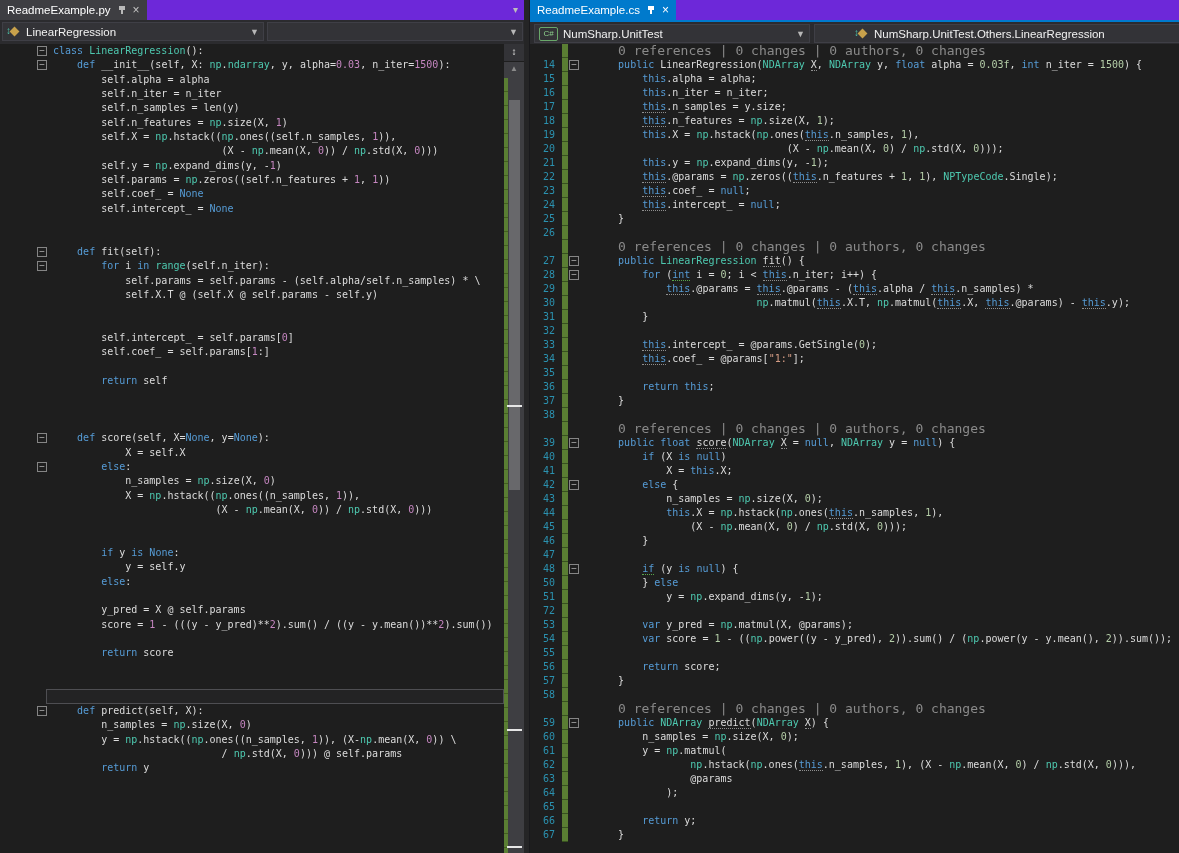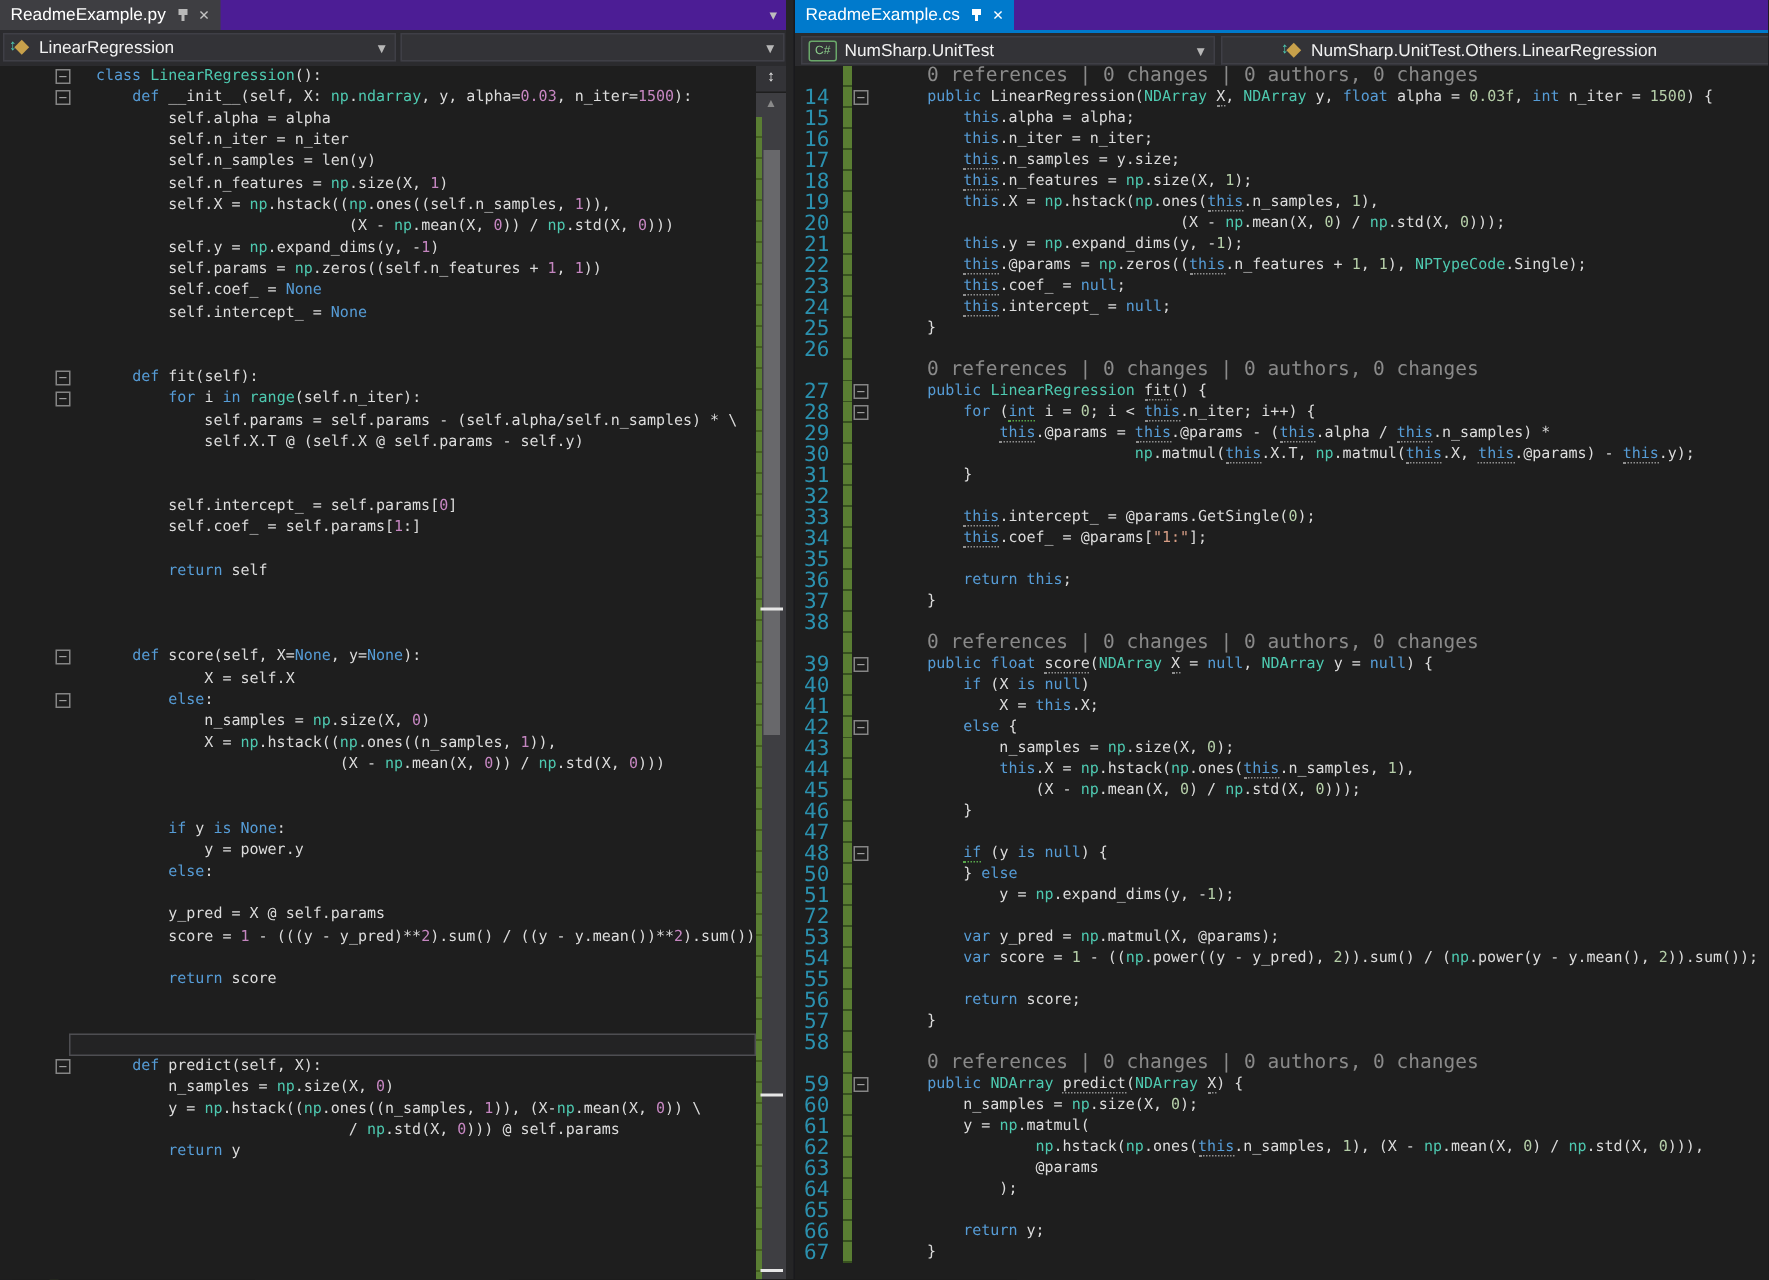--- a/index.html
+++ b/index.html
@@ -3,21 +3,21 @@
 <meta charset="utf-8">
 <style>
   html,body{margin:0;padding:0;background:#1e1e1e;}
   .app{position:relative;width:1179px;height:853px;background:#1e1e1e;overflow:hidden;
        font-family:"Liberation Sans",sans-serif;}
   .pane{position:absolute;top:0;height:853px;overflow:hidden;}
   .pane-left{left:0;width:530px;}
   .pane-right{left:530px;width:649px;}
 
   
-  .tabrow{position:absolute;left:0;top:0;right:0;height:20px;background:#4c1d95;text-align:center;}
+  .tabrow{position:absolute;left:0;top:0;right:0;height:20px;background:#6d28d9;text-align:center;}
   .tabrow.active-group{border-bottom:2px solid #007acc;}
   .tab{position:absolute;left:0;top:0;height:20px;display:flex;align-items:center;
        padding:0 7px;font-size:11.5px;color:#ffffff;cursor:default;}
   .tab-inactive{background:#3e3e42;}
   .tab-active{background:#007acc;}
   .tab .title{margin-right:7px;}
   .pin{display:inline-block;width:9px;height:10px;position:relative;margin-right:6px;}
   .pin::before{content:"";position:absolute;left:1px;top:1px;width:6px;height:4px;background:#b9b9b9;}
   .pin::after{content:"";position:absolute;left:3px;top:5px;width:2px;height:4px;background:#b9b9b9;}
   .tab-active .pin::before,.tab-active .pin::after{background:#ffffff;}
@@ -37,30 +37,30 @@
   .ic-csharp{display:inline-block;min-width:15px;height:12px;border:1px solid #6aa86a;border-radius:2px;
              color:#8ccf8c;font-size:8px;line-height:12px;text-align:center;margin-right:5px;padding:0 1px;}
 
   
   .codearea{position:absolute;left:0;top:44px;right:0;bottom:0;background:#1e1e1e;
             font-family:"DejaVu Sans Mono","Liberation Mono",monospace;font-size:10px;}
   .row{white-space:pre;height:14.35px;line-height:14.35px;position:relative;}
   .pane-right .row{height:14px;line-height:14px;}
   .pane-left .row{padding-left:36px;}
   .pane-right .row{padding-left:6px;}
-  .lnum{display:inline-block;width:26px;text-align:left;color:#2b91af;font-size:14px;
+  .lnum{display:inline-block;width:26px;text-align:center;color:#2b91af;font-size:10px;
         vertical-align:top;}
   .gbar{display:inline-block;width:6px;height:100%;vertical-align:top;
         background:repeating-linear-gradient(to bottom,#5a7e33 0 13px,#37511f 13px 14px);}
   .fold{display:inline-block;width:18px;vertical-align:top;position:relative;}
   .pane-left .fold{width:12px;}
   .foldbox{position:absolute;left:1px;top:2px;width:8px;height:8px;border:1px solid #858585;
            background:#1e1e1e;color:#cccccc;font-size:8px;line-height:7px;text-align:center;}
   .codetext{color:#dcdcdc;margin-left:8px;}
-  .pane-left .codetext{margin-left:16px;}
+  .pane-left .codetext{margin-left:5px;}
   .lens{color:#8a8a8a;font-size:13px;padding-left:24px;margin-left:8px;}
   .tk-k{color:#569cd6;}
   .tk-t{color:#4ec9b0;}
   .tk-d{color:#dcdcdc;}
   .tk-s{color:#d69d85;}
   .pane-left .tk-n{color:#c586c0;}
   .pane-right .tk-n{color:#b5cea8;}
   .tk-u{border-bottom:1px dotted #8f8f8f;}
   .tk-sq{border-bottom:1px dotted #57a64a;}
   .caret-row::before{content:"";position:absolute;left:46px;right:26px;top:0;bottom:0;
@@ -149,21 +149,21 @@
         <div class="row"><span class="fold"></span><span class="codetext"></span></div>
         <div class="row"><span class="fold"><span class="foldbox">–</span></span><span class="codetext"><span class="tk-d">    </span><span class="tk-k">def </span><span class="tk-d">score(self, X=</span><span class="tk-k">None</span><span class="tk-d">, y=</span><span class="tk-k">None</span><span class="tk-d">):</span></span></div>
         <div class="row"><span class="fold"></span><span class="codetext"><span class="tk-d">            X = self.X</span></span></div>
         <div class="row"><span class="fold"><span class="foldbox">–</span></span><span class="codetext"><span class="tk-d">        </span><span class="tk-k">else</span><span class="tk-d">:</span></span></div>
         <div class="row"><span class="fold"></span><span class="codetext"><span class="tk-d">            n_samples = </span><span class="tk-t">np</span><span class="tk-d">.size(X, </span><span class="tk-n">0</span><span class="tk-d">)</span></span></div>
         <div class="row"><span class="fold"></span><span class="codetext"><span class="tk-d">            X = </span><span class="tk-t">np</span><span class="tk-d">.hstack((</span><span class="tk-t">np</span><span class="tk-d">.ones((n_samples, </span><span class="tk-n">1</span><span class="tk-d">)),</span></span></div>
         <div class="row"><span class="fold"></span><span class="codetext"><span class="tk-d">                           (X - </span><span class="tk-t">np</span><span class="tk-d">.mean(X, </span><span class="tk-n">0</span><span class="tk-d">)) / </span><span class="tk-t">np</span><span class="tk-d">.std(X, </span><span class="tk-n">0</span><span class="tk-d">)))</span></span></div>
         <div class="row"><span class="fold"></span><span class="codetext"></span></div>
         <div class="row"><span class="fold"></span><span class="codetext"></span></div>
         <div class="row"><span class="fold"></span><span class="codetext"><span class="tk-d">        </span><span class="tk-k">if</span><span class="tk-d"> y </span><span class="tk-k">is</span><span class="tk-d"> </span><span class="tk-k">None</span><span class="tk-d">:</span></span></div>
-        <div class="row"><span class="fold"></span><span class="codetext"><span class="tk-d">            y = power.y</span></span></div>
+        <div class="row"><span class="fold"></span><span class="codetext"><span class="tk-d">            y = self.y</span></span></div>
         <div class="row"><span class="fold"></span><span class="codetext"><span class="tk-d">        </span><span class="tk-k">else</span><span class="tk-d">:</span></span></div>
         <div class="row"><span class="fold"></span><span class="codetext"></span></div>
         <div class="row"><span class="fold"></span><span class="codetext"><span class="tk-d">        y_pred = X @ self.params</span></span></div>
         <div class="row"><span class="fold"></span><span class="codetext"><span class="tk-d">        score = </span><span class="tk-n">1</span><span class="tk-d"> - (((y - y_pred)**</span><span class="tk-n">2</span><span class="tk-d">).sum() / ((y - y.mean())**</span><span class="tk-n">2</span><span class="tk-d">).sum())</span></span></div>
         <div class="row"><span class="fold"></span><span class="codetext"></span></div>
         <div class="row"><span class="fold"></span><span class="codetext"><span class="tk-d">        </span><span class="tk-k">return</span><span class="tk-d"> score</span></span></div>
         <div class="row"><span class="fold"></span><span class="codetext"></span></div>
         <div class="row"><span class="fold"></span><span class="codetext"></span></div>
         <div class="row caret-row"><span class="fold"></span><span class="codetext"></span></div>
         <div class="row"><span class="fold"><span class="foldbox">–</span></span><span class="codetext"><span class="tk-d">    </span><span class="tk-k">def </span><span class="tk-d">predict(self, X):</span></span></div>

